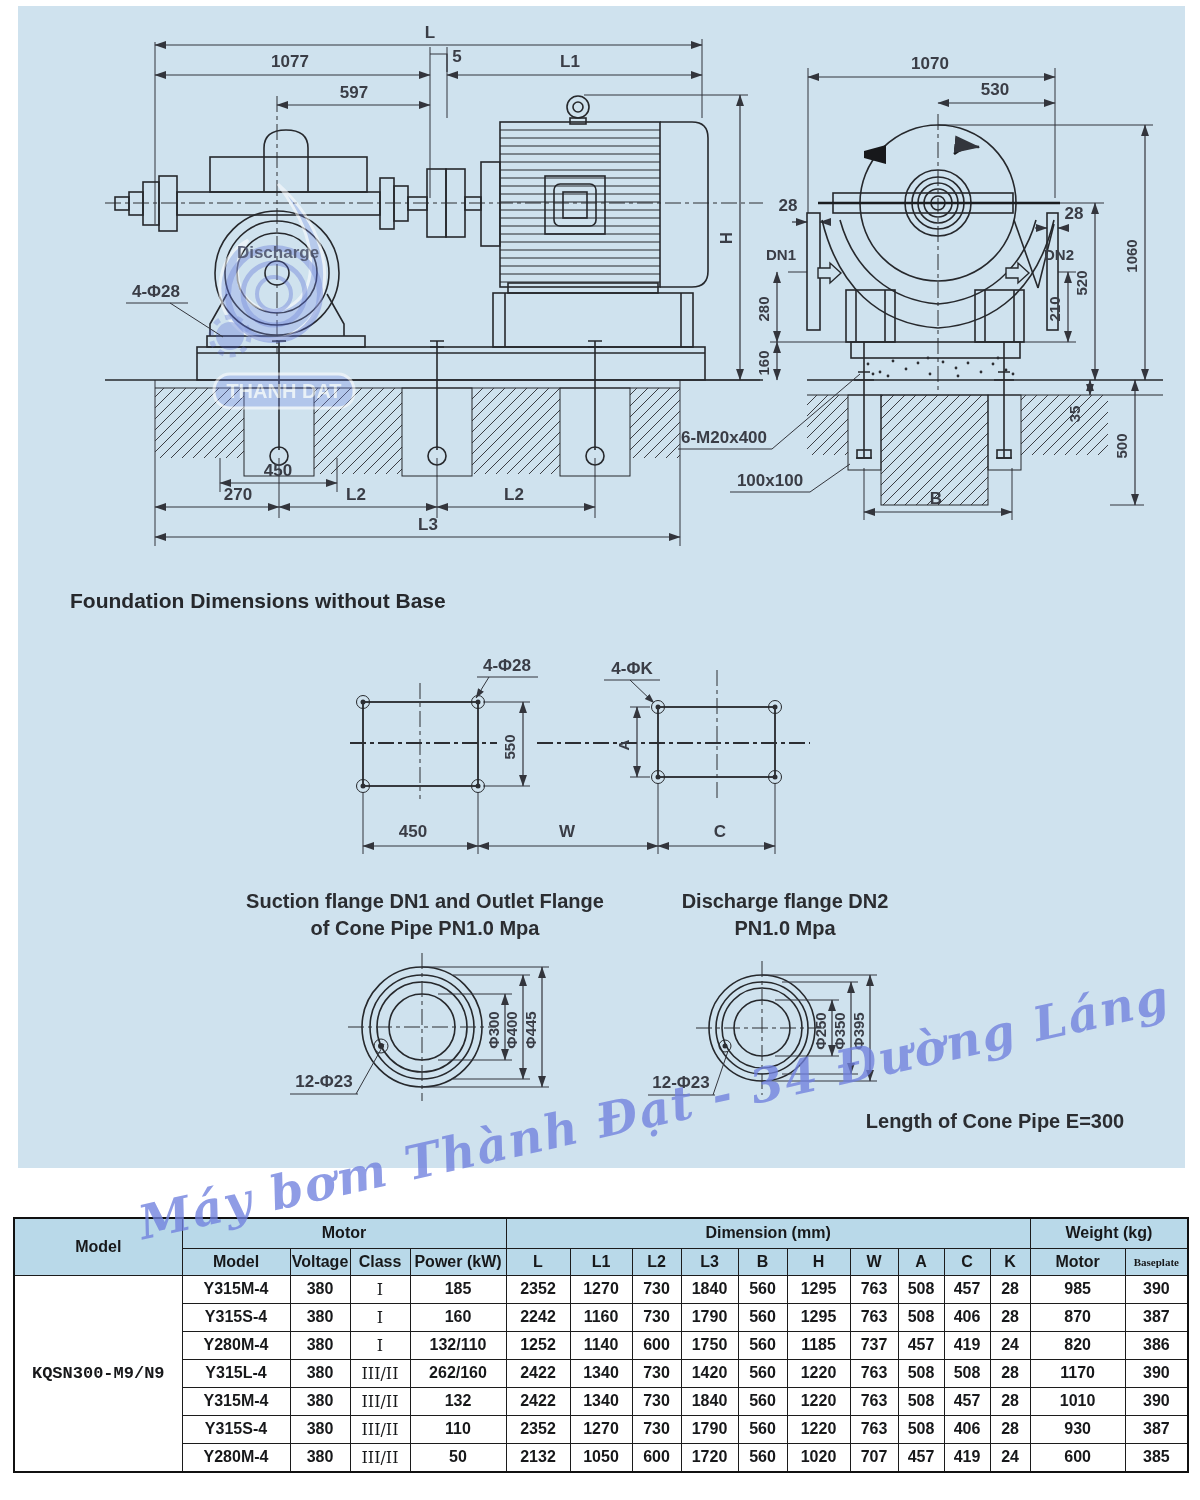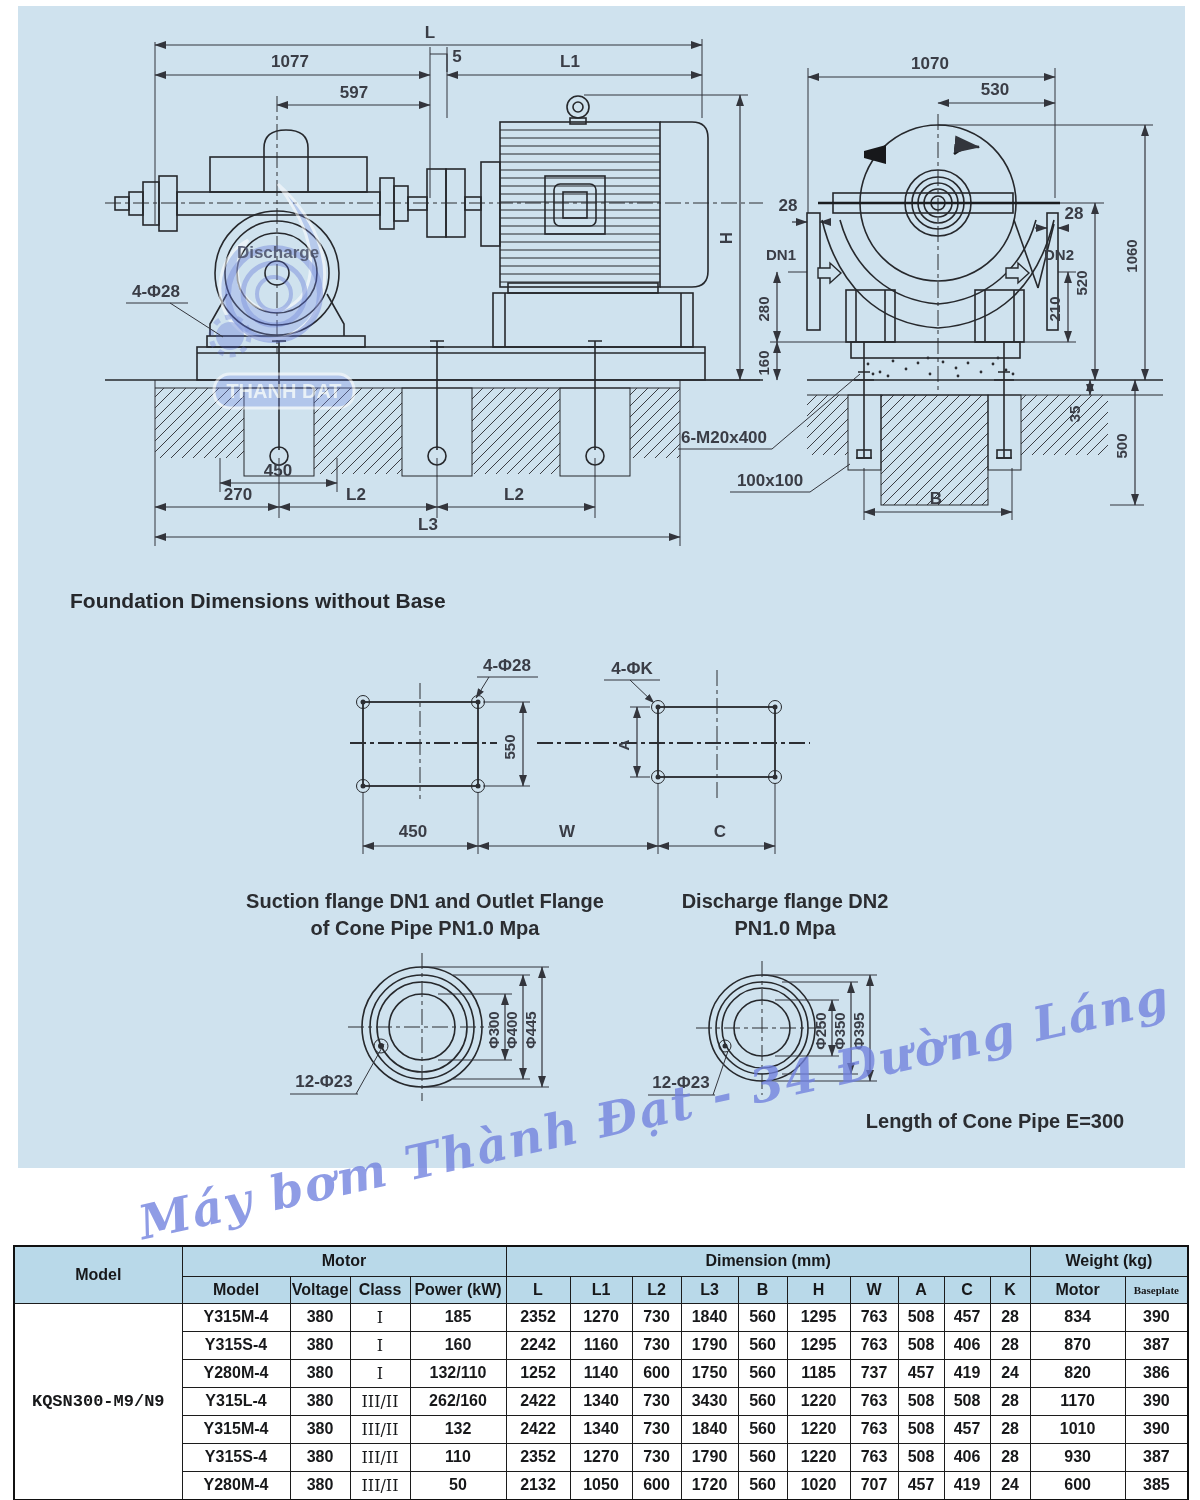--- a/index.html
+++ b/index.html
@@ -18,21 +18,21 @@
   .ttl{font-size:21px;font-weight:700;fill:#26282c;}
   .hd{font-size:20px;font-weight:700;fill:#2b2d31;text-anchor:middle;}
   .note{font-size:20px;font-weight:700;fill:#2b2d31;text-anchor:middle;}
   .discharge{font-size:17px;font-weight:700;fill:#4a5068;text-anchor:middle;opacity:.85;}
   .hatchrect{fill:url(#hat);stroke:none;}
   
   #dtable{position:absolute;left:13px;top:1217px;width:1174px;border-collapse:collapse;table-layout:fixed;}
   #dtable th,#dtable td{border:1.4px solid #1c1c1c;text-align:center;vertical-align:middle;
      font-size:16px;font-weight:700;color:#17181a;padding:0;overflow:hidden;white-space:nowrap;}
   #dtable thead th{background:#b9d9e9;}
-  #dtable{border:2.5px solid #111;margin-top:28px;}
+  #dtable{border:2.5px solid #111;}
   #dtable tbody td{background:#fff;height:27px;}
   #dtable .gh{height:30px;}
   #dtable .sh{height:27px;}
   #dtable .tiny{font-size:11px;font-family:Liberation Serif, serif;}
   #dtable .roman{font-family:"DejaVu Serif",serif;font-weight:400;font-size:16px;}
   #dtable .modelcell{font-size:17px;font-family:Liberation Mono, monospace;}
   
   #wm{position:absolute;left:128px;top:1092px;width:960px;transform:rotate(-12.5deg);
       font-family:"DejaVu Serif",serif;font-style:italic;font-weight:700;font-size:47px;
       color:rgba(112,128,222,0.78);letter-spacing:2px;pointer-events:none;z-index:6;white-space:nowrap;}
@@ -474,21 +474,21 @@
           <td>2352</td>
           <td>1270</td>
           <td>730</td>
           <td>1840</td>
           <td>560</td>
           <td>1295</td>
           <td>763</td>
           <td>508</td>
           <td>457</td>
           <td>28</td>
-          <td>834</td>
+          <td>985</td>
           <td>390</td>
         </tr>
         <tr>
           <td>Y315S-4</td>
           <td>380</td>
           <td class="roman">I</td>
           <td>160</td>
           <td>2242</td>
           <td>1160</td>
           <td>730</td>
@@ -521,21 +521,21 @@
           <td>386</td>
         </tr>
         <tr>
           <td>Y315L-4</td>
           <td>380</td>
           <td class="roman">III/II</td>
           <td>262/160</td>
           <td>2422</td>
           <td>1340</td>
           <td>730</td>
-          <td>3430</td>
+          <td>1420</td>
           <td>560</td>
           <td>1220</td>
           <td>763</td>
           <td>508</td>
           <td>508</td>
           <td>28</td>
           <td>1170</td>
           <td>390</td>
         </tr>
         <tr>

